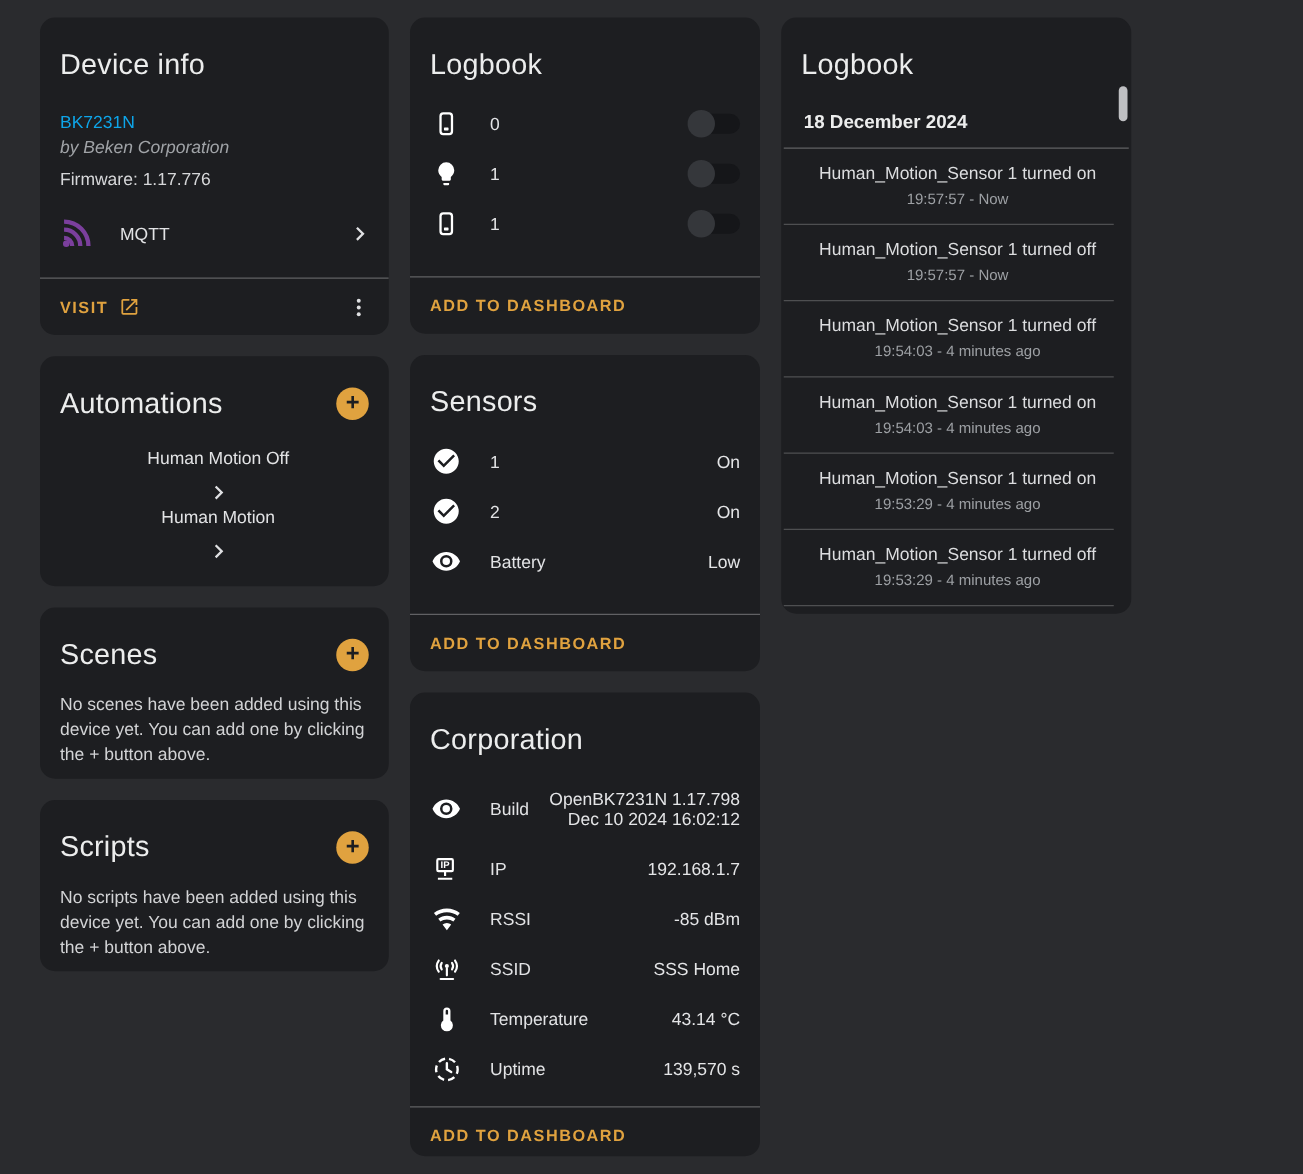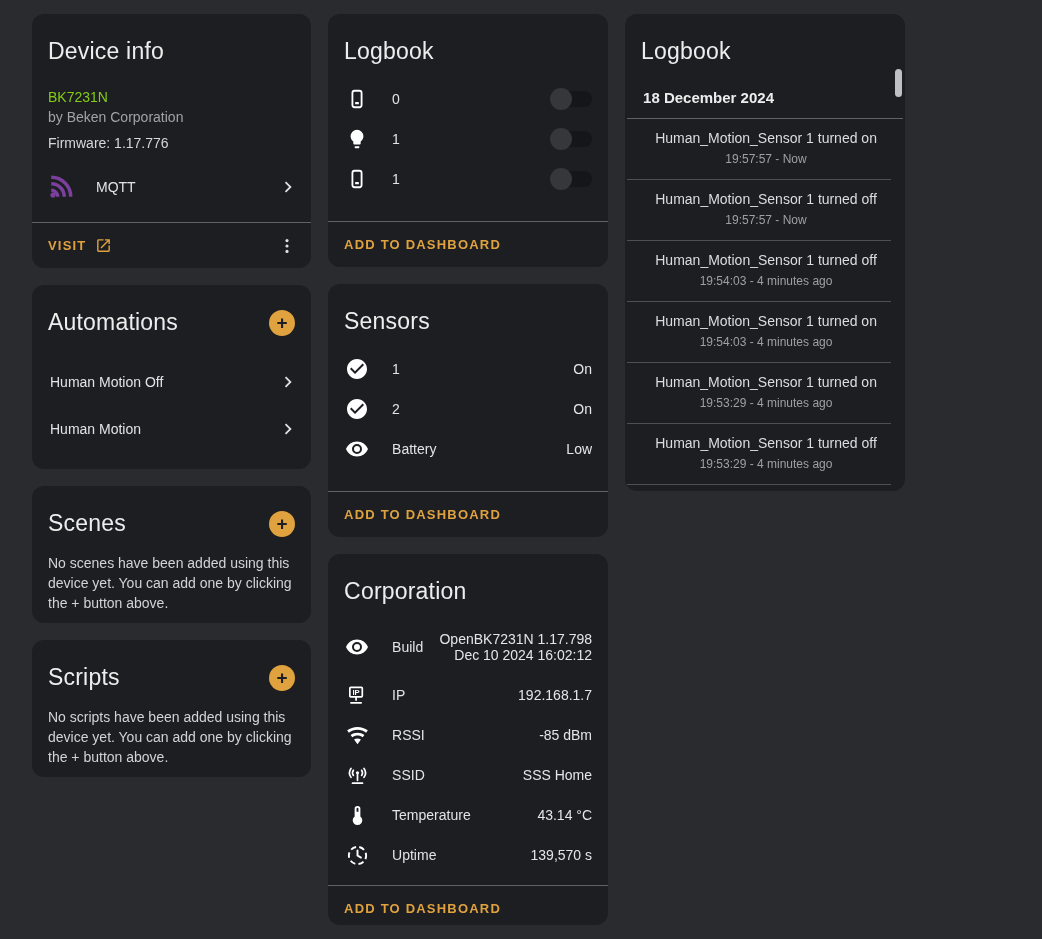--- a/index.html
+++ b/index.html
@@ -46,22 +46,22 @@
   .card-head .card-title{padding:0;}
   .add-btn{
     width:26px;height:26px;border-radius:50%;
     background:var(--accent);border:none;cursor:pointer;
     color:#1d1e21;font-size:19px;font-weight:700;line-height:24px;
     display:flex;align-items:center;justify-content:center;
     font-family:"Liberation Sans",sans-serif;
   }
   
   .di-lines{padding:22px 16px 0;font-size:14px;line-height:20px;}
-  .di-model{color:#84cc16;}
-  .di-manu{color:var(--txt-dim);}
+  .di-model{color:#0ea5e9;}
+  .di-manu{color:var(--txt-dim);font-style:italic;}
   .di-firmware{padding:8px 16px 0;font-size:14px;color:#d6d7d9;}
   .conn-row{
     margin-top:auto;
     display:flex;align-items:center;
     padding:0 12px 0 16px;height:50px;cursor:pointer;
   }
   .conn-row .conn-label{flex:1;margin-left:22px;font-size:14px;color:#e2e3e5;}
   .card-footer{
     margin-top:auto;
     border-top:1px solid var(--divider);
@@ -79,21 +79,21 @@
     padding:0;
   }
   .icon-btn{
     background:none;border:none;cursor:pointer;padding:6px;
     display:flex;align-items:center;justify-content:center;
   }
   
   .link-rows{margin-top:22px;margin-bottom:10px;}
   .link-row{
     display:flex;align-items:center;justify-content:space-between;
-    padding:0 12px 0 18px;height:47px;cursor:pointer;
+    padding:0 12px 0 18px;height:47px;cursor:pointer;flex-direction:column;
   }
   .link-row .link-label{font-size:14px;color:#e2e3e5;}
   
   .empty-text{
     padding:16px 16px 24px;font-size:14px;line-height:20px;color:#d2d3d5;
   }
   
   .rows{margin-top:14px;margin-bottom:10px;}
   .erow{
     display:flex;align-items:center;

